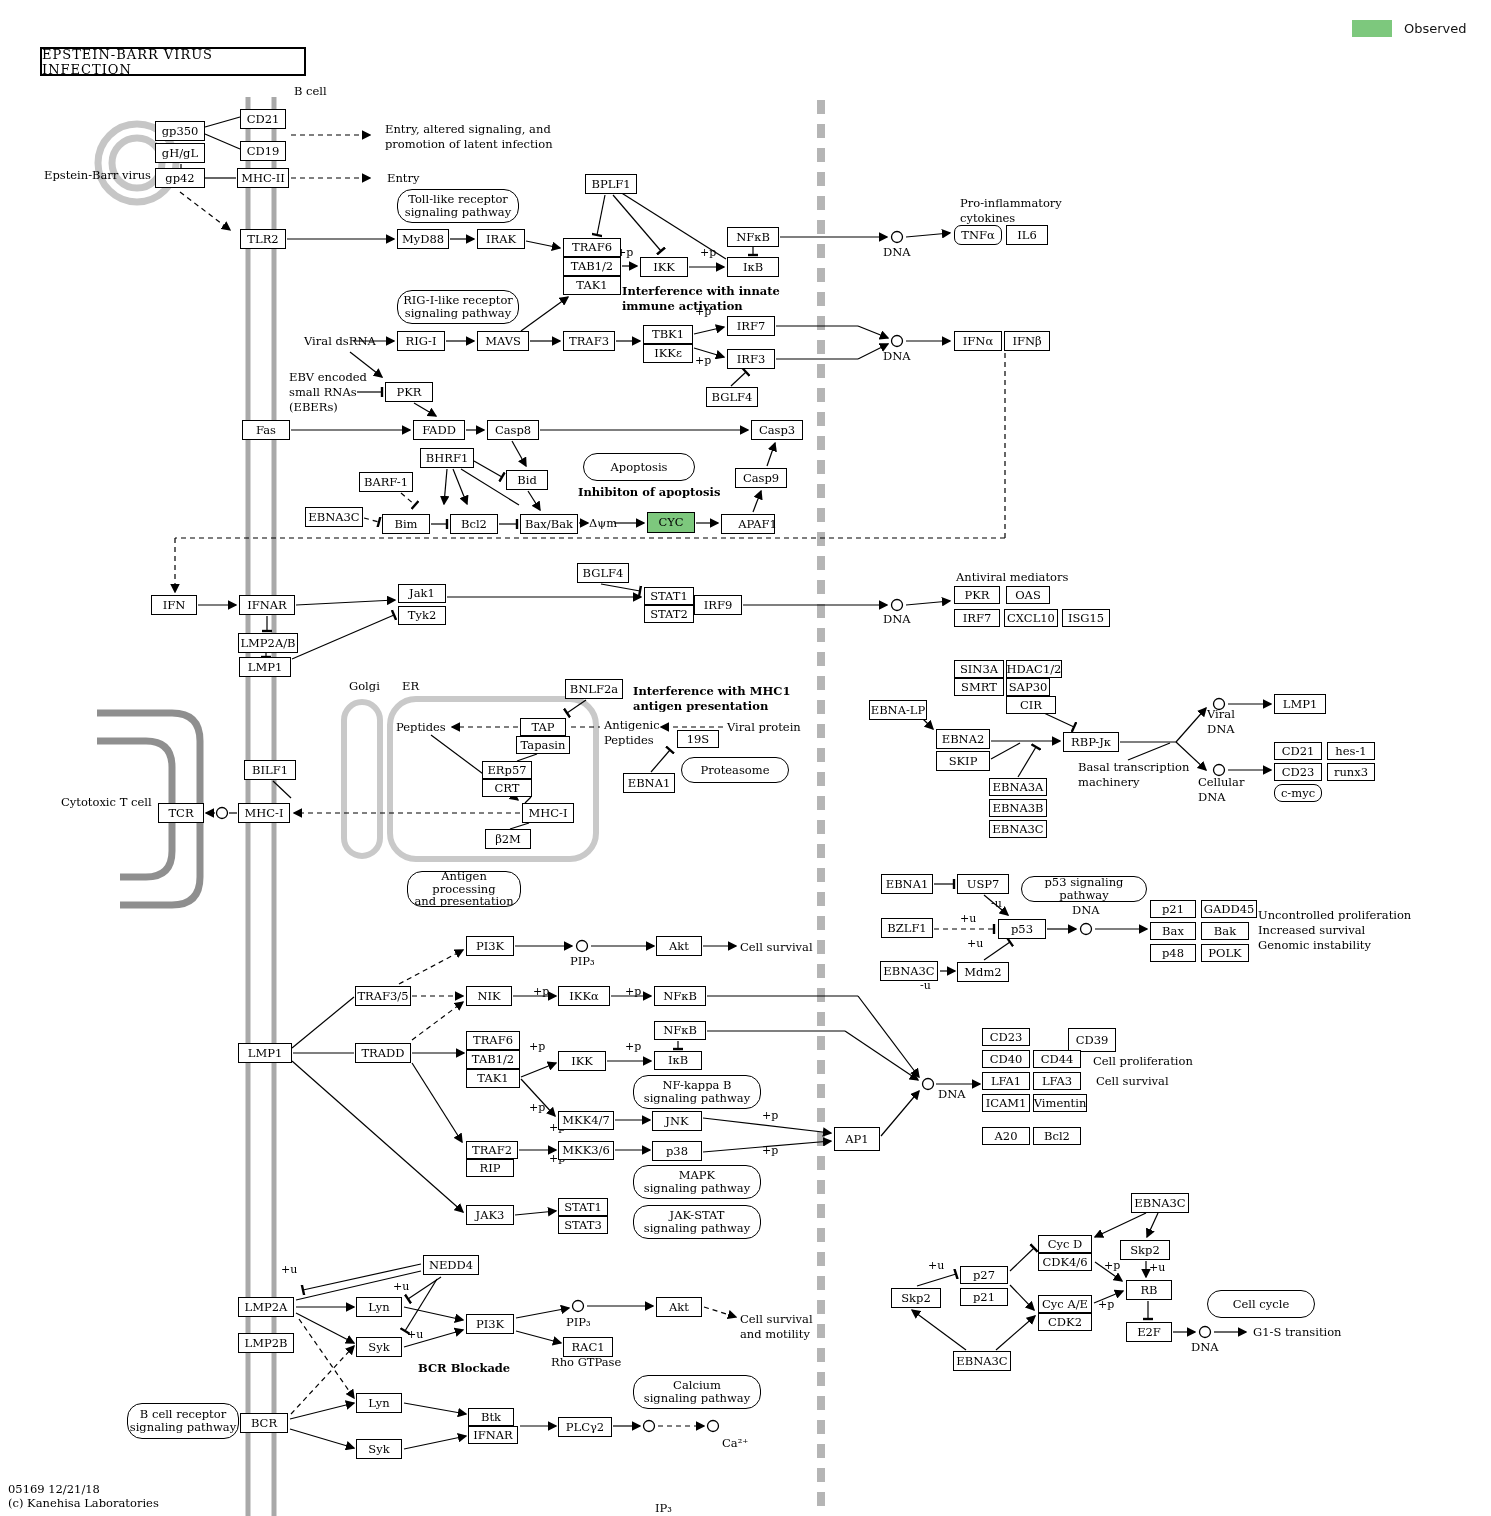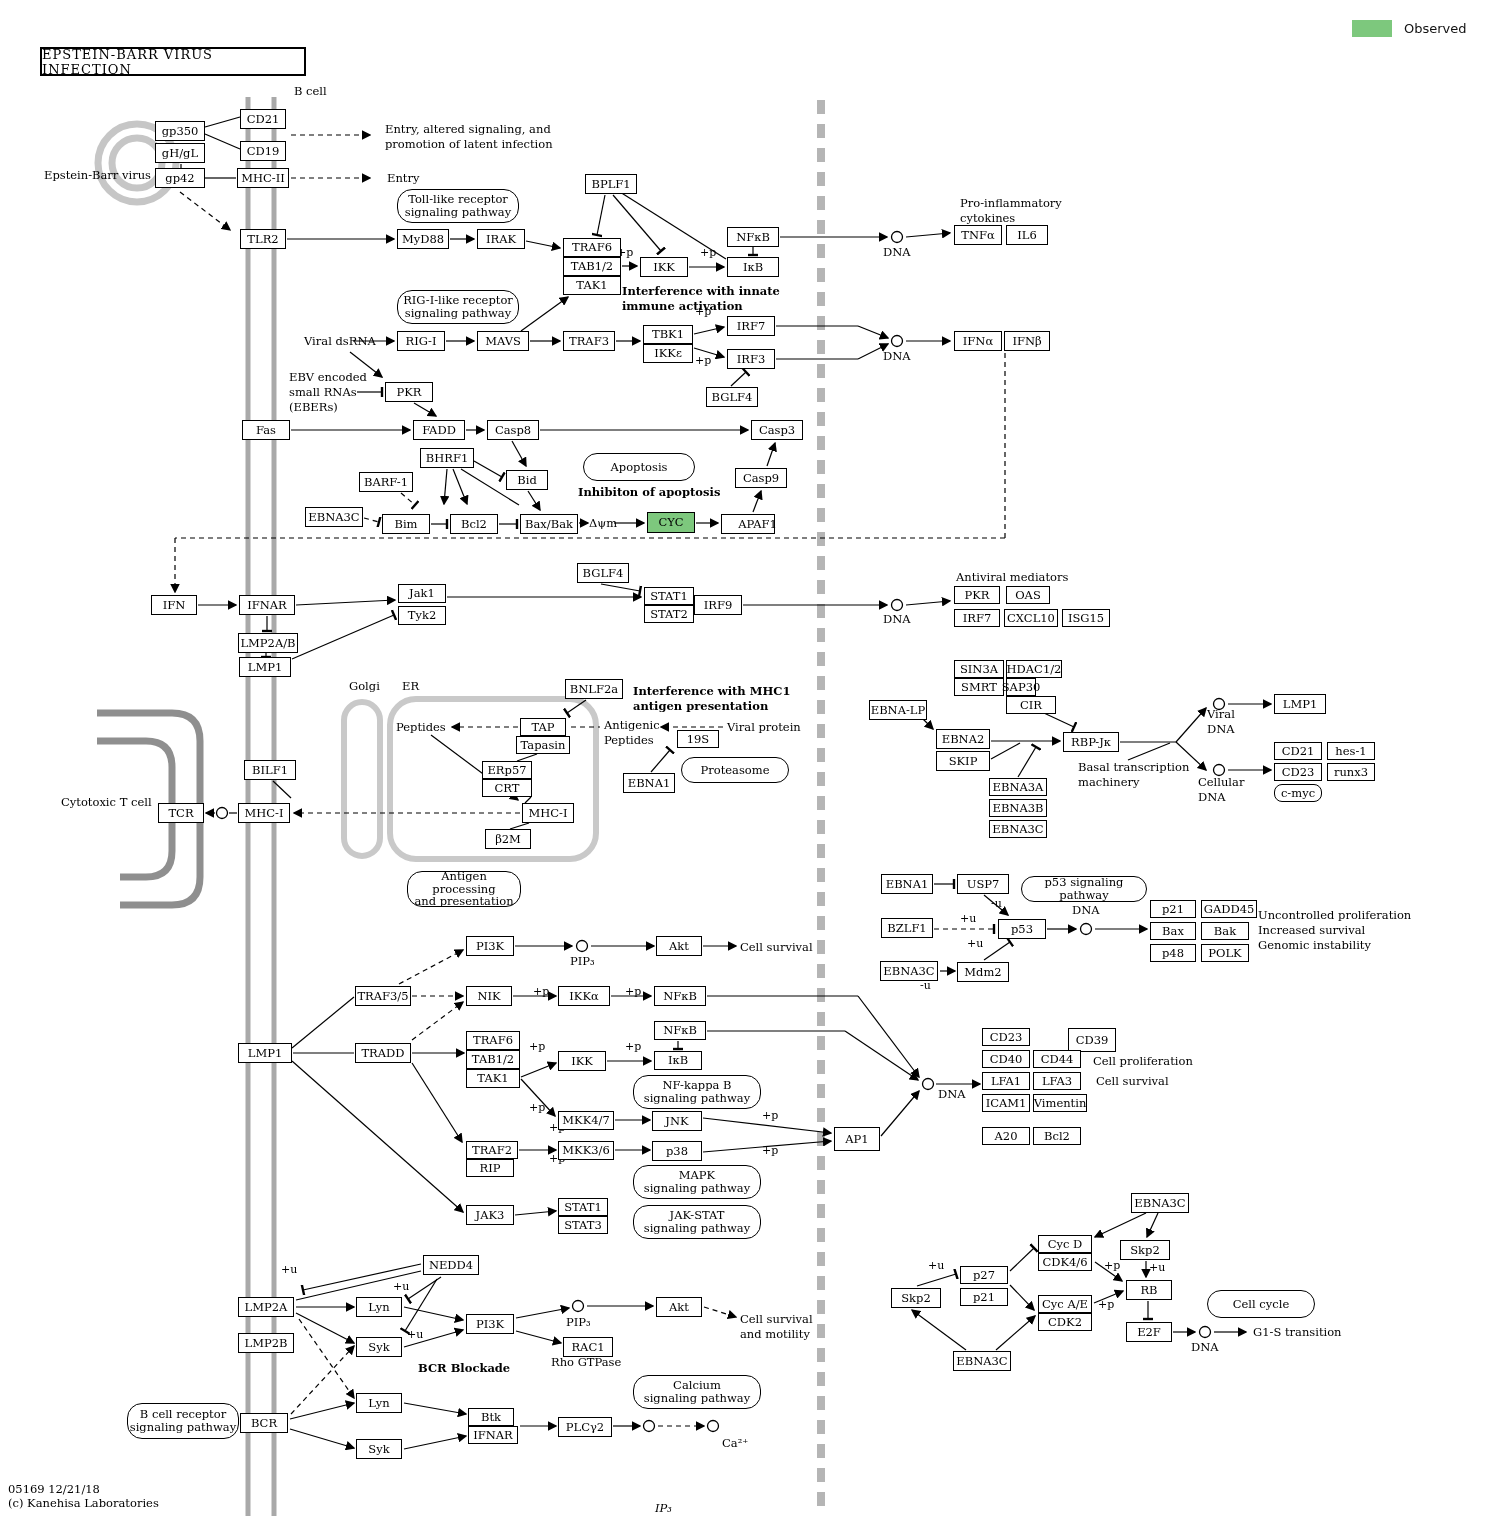--- a/index.html
+++ b/index.html
@@ -253,21 +253,21 @@
       <div class="node" style="left: 240px; top: 229px; width: 46px; height: 20px;">TLR2</div>
       <div class="node" style="left: 397px; top: 229px; width: 52px; height: 20px;">MyD88</div>
       <div class="node" style="left: 477px; top: 229px; width: 48px; height: 20px;">IRAK</div>
       <div class="node" style="left: 585px; top: 174px; width: 52px; height: 20px;">BPLF1</div>
       <div class="node" style="left: 563px; top: 238px; width: 58px; height: 19px;">TRAF6</div>
       <div class="node" style="left: 563px; top: 257px; width: 58px; height: 19px;">TAB1/2</div>
       <div class="node" style="left: 563px; top: 276px; width: 58px; height: 19px;">TAK1</div>
       <div class="node" style="left: 640px; top: 257px; width: 48px; height: 20px;">IKK</div>
       <div class="node" style="left: 727px; top: 227px; width: 52px; height: 20px;">NFκB</div>
       <div class="node" style="left: 727px; top: 257px; width: 52px; height: 20px;">IκB</div>
-      <div class="node" style="left: 954px; top: 225px; width: 48px; height: 20px;">TNFα</div>
+      <div class="node" style="left: 954px; top: 225px; width: 48px; height: 20px; border-radius: 7px;">TNFα</div>
       <div class="node" style="left: 1006px; top: 225px; width: 42px; height: 20px;">IL6</div>
       <div class="node" style="left: 397px; top: 331px; width: 48px; height: 20px;">RIG-I</div>
       <div class="node" style="left: 477px; top: 331px; width: 52px; height: 20px;">MAVS</div>
       <div class="node" style="left: 563px; top: 331px; width: 52px; height: 20px;">TRAF3</div>
       <div class="node" style="left: 643px; top: 325px; width: 50px; height: 19px;">TBK1</div>
       <div class="node" style="left: 643px; top: 344px; width: 50px; height: 19px;">IKKε</div>
       <div class="node" style="left: 727px; top: 316px; width: 48px; height: 20px;">IRF7</div>
       <div class="node" style="left: 727px; top: 349px; width: 48px; height: 20px;">IRF3</div>
       <div class="node" style="left: 706px; top: 387px; width: 52px; height: 20px;">BGLF4</div>
       <div class="node" style="left: 385px; top: 382px; width: 48px; height: 20px;">PKR</div>
@@ -311,21 +311,21 @@
       <div class="node" style="left: 482px; top: 779px; width: 50px; height: 18px;">CRT</div>
       <div class="node" style="left: 522px; top: 803px; width: 52px; height: 20px;">MHC-I</div>
       <div class="node" style="left: 485px; top: 829px; width: 46px; height: 20px;">β2M</div>
       <div class="node" style="left: 244px; top: 760px; width: 52px; height: 20px;">BILF1</div>
       <div class="node" style="left: 158px; top: 803px; width: 46px; height: 20px;">TCR</div>
       <div class="node" style="left: 238px; top: 803px; width: 52px; height: 20px;">MHC-I</div>
       <div class="node" style="left: 869px; top: 700px; width: 58px; height: 20px;">EBNA-LP</div>
       <div class="node" style="left: 954px; top: 660px; width: 50px; height: 18px;">SIN3A</div>
       <div class="node" style="left: 1006px; top: 660px; width: 56px; height: 18px;">HDAC1/2</div>
       <div class="node" style="left: 954px; top: 678px; width: 50px; height: 18px;">SMRT</div>
-      <div class="node" style="left: 1006px; top: 678px; width: 30px; height: 18px;">SAP30</div>
+      <div class="node" style="left: 1006px; top: 678px; width: 44px; height: 18px;">SAP30</div>
       <div class="node" style="left: 1006px; top: 696px; width: 50px; height: 18px;">CIR</div>
       <div class="node" style="left: 936px; top: 729px; width: 54px; height: 20px;">EBNA2</div>
       <div class="node" style="left: 936px; top: 751px; width: 54px; height: 20px;">SKIP</div>
       <div class="node" style="left: 1063px; top: 732px; width: 56px; height: 20px;">RBP-Jκ</div>
       <div class="node" style="left: 989px; top: 778px; width: 58px; height: 18px;">EBNA3A</div>
       <div class="node" style="left: 989px; top: 799px; width: 58px; height: 18px;">EBNA3B</div>
       <div class="node" style="left: 989px; top: 820px; width: 58px; height: 18px;">EBNA3C</div>
       <div class="node" style="left: 1274px; top: 694px; width: 52px; height: 20px;">LMP1</div>
       <div class="node" style="left: 1274px; top: 742px; width: 48px; height: 18px;">CD21</div>
       <div class="node" style="left: 1327px; top: 742px; width: 48px; height: 18px;">hes-1</div>
@@ -465,21 +465,21 @@
 Genomic instability</div>
       <div class="lbl" style="left: 740px; top: 940px;">Cell survival</div>
       <div class="lbl" style="left: 1093px; top: 1054px;">Cell proliferation</div>
       <div class="lbl" style="left: 1096px; top: 1074px;">Cell survival</div>
       <div class="lbl" style="left: 938px; top: 1087px;">DNA</div>
       <div class="lbl" style="left: 1072px; top: 903px;">DNA</div>
       <div class="lbl" style="left: 740px; top: 1312px;">Cell survival
 and motility</div>
       <div class="lbl" style="left: 551px; top: 1355px;">Rho GTPase</div>
       <div class="lbl b" style="left: 418px; top: 1361px;">BCR Blockade</div>
-      <div class="lbl" style="left: 655px; top: 1501px; font-style: italic;">IP₃</div>
+      <div class="lbl" style="left: 655px; top: 1501px;">IP₃</div>
       <div class="lbl" style="left: 722px; top: 1436px;">Ca²⁺</div>
       <div class="lbl" style="left: 570px; top: 954px;">PIP₃</div>
       <div class="lbl" style="left: 566px; top: 1315px;">PIP₃</div>
       <div class="lbl" style="left: 1253px; top: 1325px;">G1-S transition</div>
       <div class="lbl" style="left: 1191px; top: 1340px;">DNA</div>
       <div class="lbl sm" style="left: 617px; top: 246px;">+p</div>
       <div class="lbl sm" style="left: 700px; top: 246px;">+p</div>
       <div class="lbl sm" style="left: 695px; top: 305px;">+p</div>
       <div class="lbl sm" style="left: 695px; top: 354px;">+p</div>
       <div class="lbl sm" style="left: 533px; top: 985px;">+p</div>

